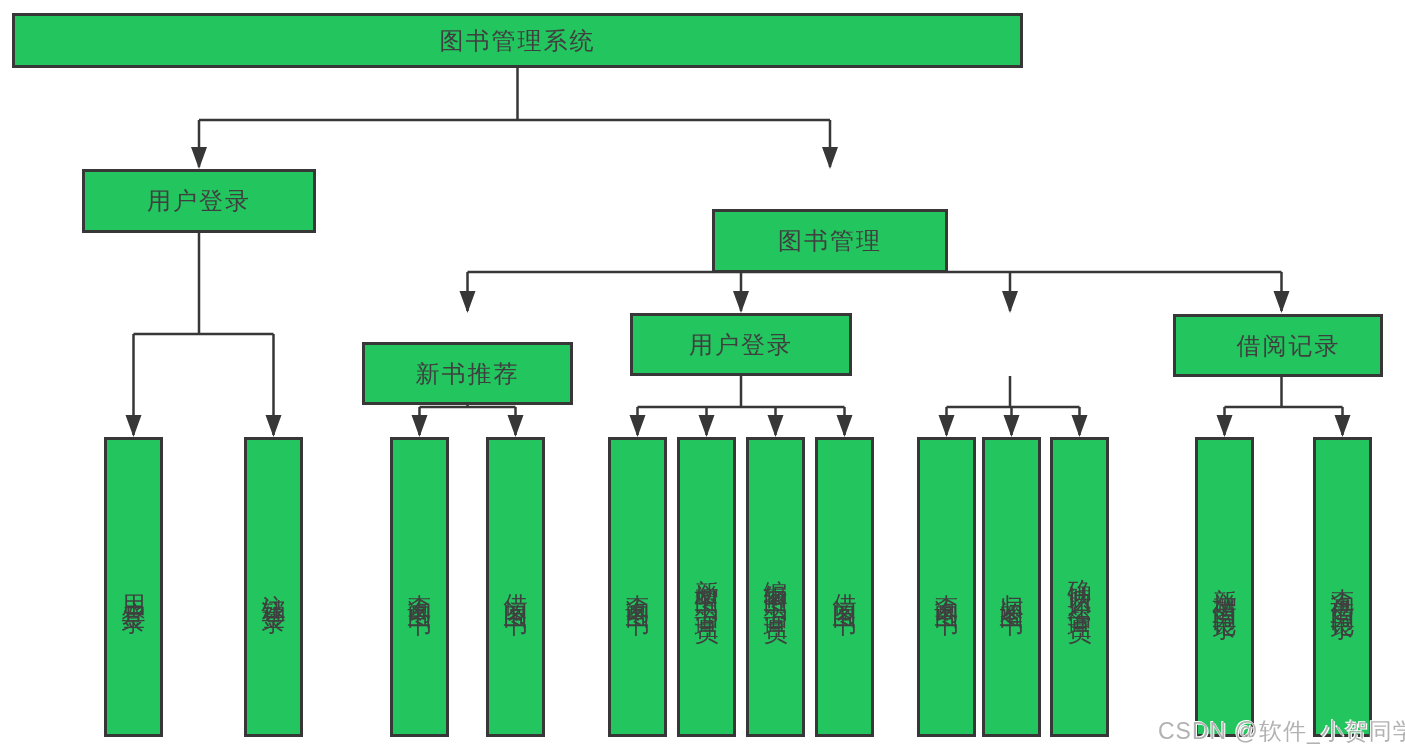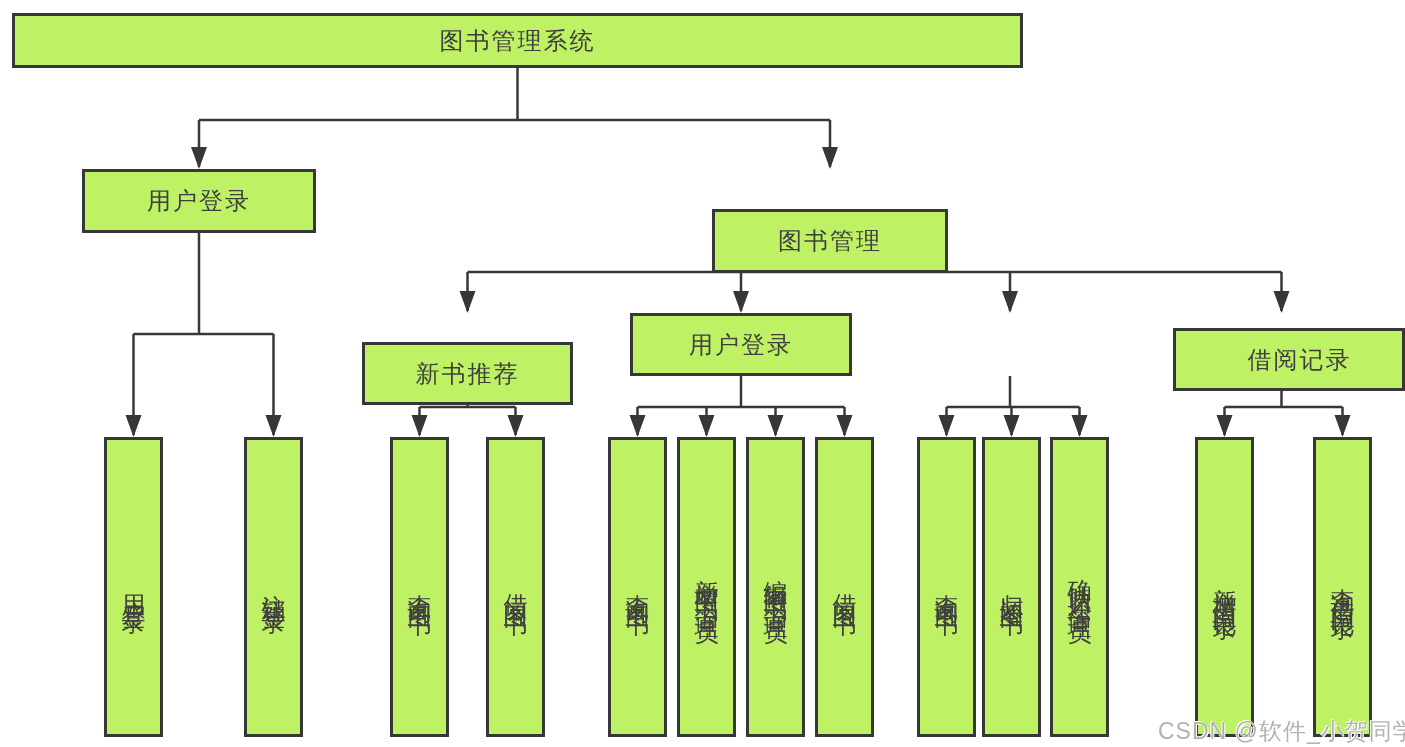--- a/index.html
+++ b/index.html
@@ -9,21 +9,21 @@
     height: 747px;
     background: #ffffff;
     font-family: "Liberation Sans", sans-serif;
     overflow: hidden;
   }
   #wires { position: absolute; left: 0; top: 0; z-index: 1; }
   .box {
     position: absolute;
     box-sizing: border-box;
     border: 3px solid #373737;
-    background: #bef264;
+    background: #22c55e;
     display: flex;
     align-items: center;
     justify-content: center;
     color: #3f3f3f;
     z-index: 2;
   }
   .hbox { font-size: 24px; letter-spacing: 2px; }
   .vbox { font-size: 24px; }
   .vbox .vtext {
     display: block;
@@ -119,21 +119,21 @@
   <div class="box hbox" style="left:712px; top:169px; width:236px; height:64px;margin-top:40px;">
     <span>图书管理</span>
   </div>
 
   <div class="box hbox" style="left:362px; top:313px; width:211px; height:63px;margin-top:29px;">
     <span>新书推荐</span>
   </div>
   <div class="box hbox" style="left:630px; top:313px; width:222px; height:63px;">
     <span>用户登录</span>
   </div>
-  <div class="box hbox" style="left:1173px; top:328px; width:232px; height:63px;padding-left:21px;">
+  <div class="box hbox" style="left:1173px; top:314px; width:210px; height:63px;padding-left:21px;">
     <span>借阅记录</span>
   </div>
 
   <div class="box vbox" style="left:104px; top:437px; width:59px; height:300px;">
     <span class="vtext">用户登录</span>
   </div>
   <div class="box vbox" style="left:244px; top:437px; width:59px; height:300px;">
     <span class="vtext">注销登录</span>
   </div>
 

